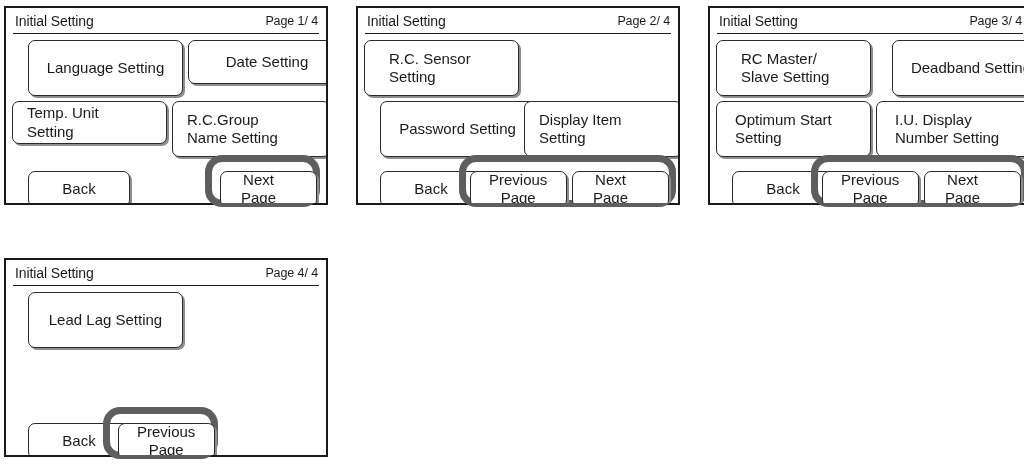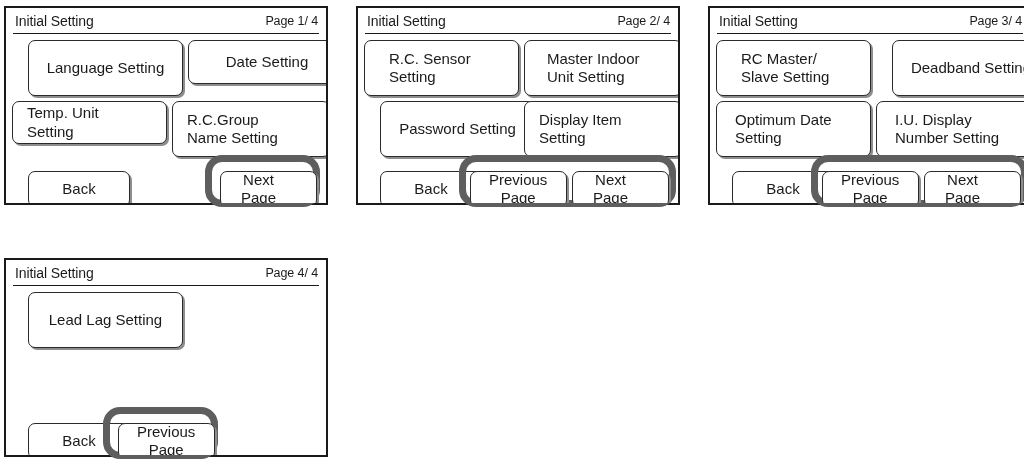--- a/index.html
+++ b/index.html
@@ -148,22 +148,20 @@
 
     <div class="hdr">
       <span class="hdr-title">Initial Setting</span>
       <span class="hdr-page">Page  2/ 4</span>
     </div>
     <div class="hdr-rule"></div>
 
     <div class="btn two-line" style="left:6px; top:32px; width:155px; height:56px; padding-left:24px;">R.C. Sensor
 Setting</div>
 
-    <div class="btn two-line" style="left:166px; top:32px; width:158px; height:56px; padding-left:22px;">Master Indoor
-Unit Setting</div>
 
     <div class="btn one-line" style="left:6px; top:93px; width:155px; height:56px;">Password Setting</div>
 
     <div class="btn two-line" style="left:166px; top:93px; width:158px; height:56px; ">Display Item
 Setting</div>
 
     <div class="btn one-line" style="left:6px; top:163px; width:102px; height:36px;">Back</div>
 
     <div class="btn small two-line ontop" style="left:112px; top:163px; width:97px; height:36px; padding-left:18px;">Previous
 Page</div>
@@ -182,21 +180,21 @@
       <span class="hdr-title">Initial Setting</span>
       <span class="hdr-page">Page  3/ 4</span>
     </div>
     <div class="hdr-rule"></div>
 
     <div class="btn two-line" style="left:6px; top:32px; width:155px; height:56px; padding-left:24px;">RC Master/
 Slave Setting</div>
 
     <div class="btn one-line" style="left:166px; top:32px; width:158px; height:56px;">Deadband Setting</div>
 
-    <div class="btn two-line" style="left:6px; top:93px; width:155px; height:56px; padding-left:18px;">Optimum Date
+    <div class="btn two-line" style="left:6px; top:93px; width:155px; height:56px; padding-left:18px;">Optimum Start
 Setting</div>
 
     <div class="btn two-line" style="left:166px; top:93px; width:158px; height:56px; padding-left:18px;">I.U. Display
 Number Setting</div>
 
     <div class="btn one-line" style="left:6px; top:163px; width:102px; height:36px;">Back</div>
 
     <div class="btn small two-line ontop" style="left:112px; top:163px; width:97px; height:36px; padding-left:18px;">Previous
 Page</div>
 

